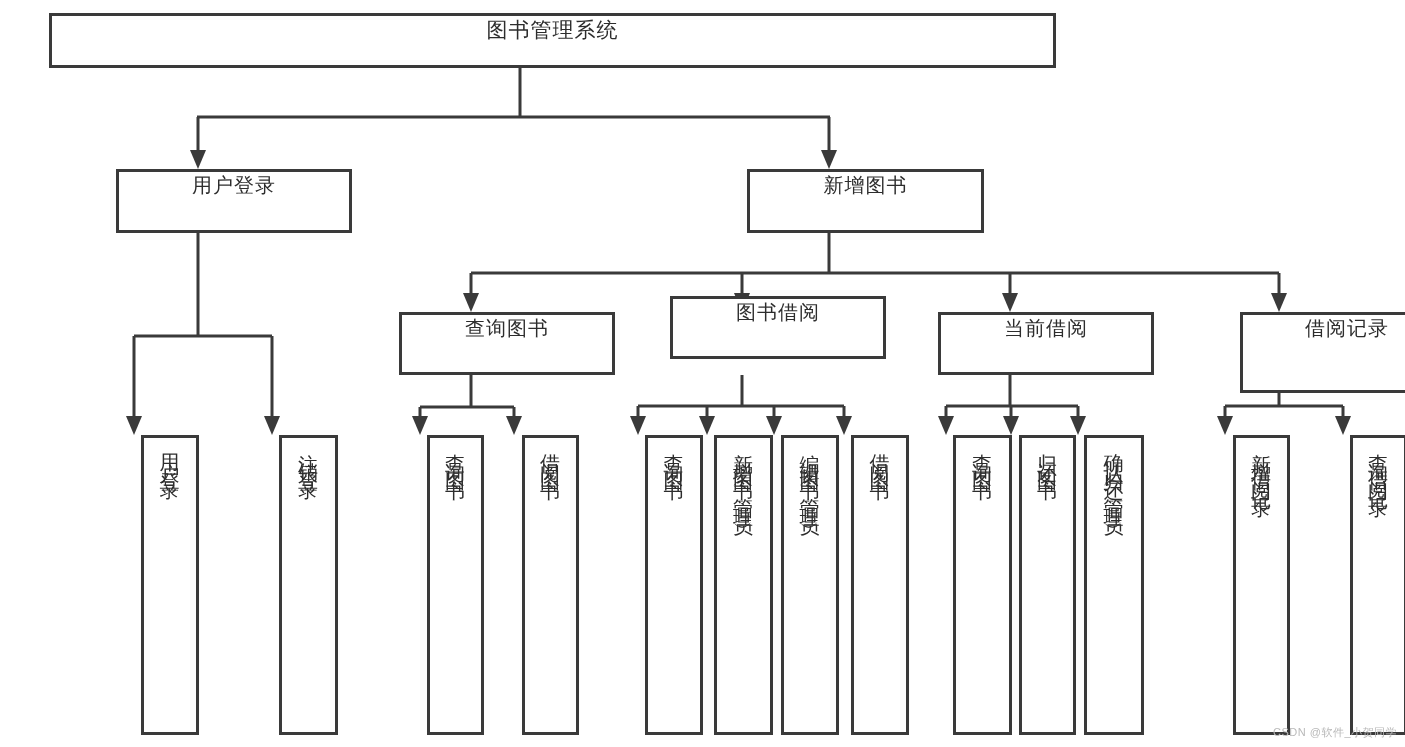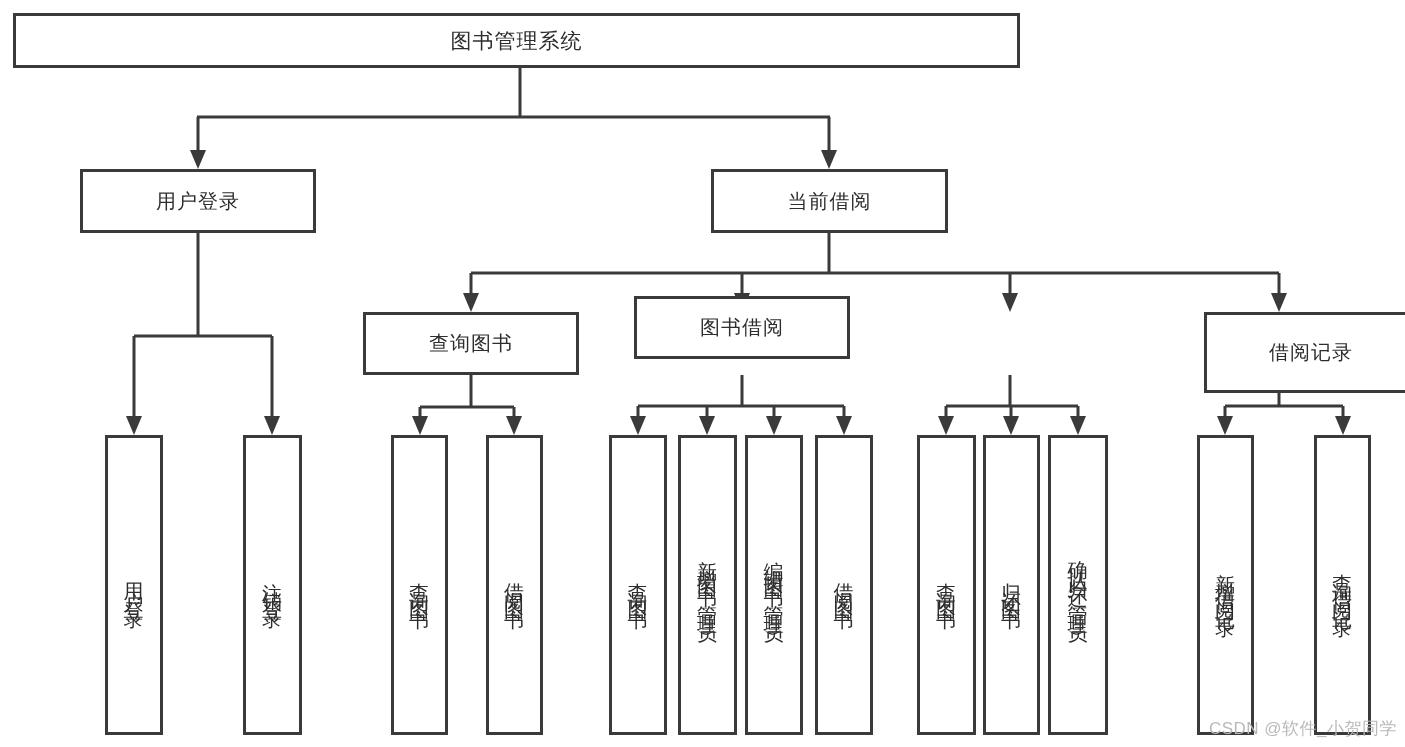--- a/index.html
+++ b/index.html
@@ -21,24 +21,25 @@
     width: 1405px;
     height: 747px;
     z-index: 1;
   }
   .box {
     position: absolute;
     box-sizing: border-box;
     background: #ffffff;
     border: 3px solid #3a3a3a;
     display: flex;
-    align-items: center;
+    align-items: flex-start;
     justify-content: center;
     color: #2d2d2d;
     z-index: 2;
+    margin-left: 36px;
   }
   .h-label {
     font-size: 20px;
     letter-spacing: 1px;
     white-space: nowrap;
   }
   .root-box .h-label { font-size: 21px; }
   .v-box {
     top: 435px;
     height: 300px;
@@ -50,21 +51,21 @@
     line-height: 1;
     letter-spacing: 9px;
     white-space: nowrap;
   }
   .watermark {
     position: absolute;
     right: 8px;
     bottom: 7px;
     z-index: 6;
     color: #b9b9b9;
-    font-size: 17px;
+    font-size: 11px;
     letter-spacing: 0.5px;
     white-space: nowrap;
   }
 </style>
 </head>
 <body>
 
 <div class="canvas">
 
   <svg class="connectors" viewBox="0 0 1405 747" xmlns="http://www.w3.org/2000/svg">
@@ -108,28 +109,31 @@
   </svg>
 
   <div class="box root-box" style="left:13px; top:13px; width:1007px; height:55px;">
     <span class="h-label">图书管理系统</span>
   </div>
 
   <div class="box" style="left:80px; top:169px; width:236px; height:64px;">
     <span class="h-label">用户登录</span>
   </div>
   <div class="box" style="left:711px; top:169px; width:237px; height:64px;">
-    <span class="h-label">当前借阅</span>
+    <span class="h-label">新增图书</span>
   </div>
 
   <div class="box" style="left:363px; top:312px; width:216px; height:63px;">
     <span class="h-label">查询图书</span>
   </div>
   <div class="box" style="left:634px; top:296px; width:216px; height:63px;">
     <span class="h-label">图书借阅</span>
+  </div>
+  <div class="box" style="left:902px; top:312px; width:216px; height:63px;">
+    <span class="h-label">当前借阅</span>
   </div>
   <div class="box" style="left:1204px; top:312px; width:214px; height:81px;">
     <span class="h-label">借阅记录</span>
   </div>
 
   <div class="box v-box" style="left:105px; width:58px;">
     <span class="v-label">用户登录</span>
   </div>
   <div class="box v-box" style="left:243px; width:59px;">
     <span class="v-label">注销登录</span>

